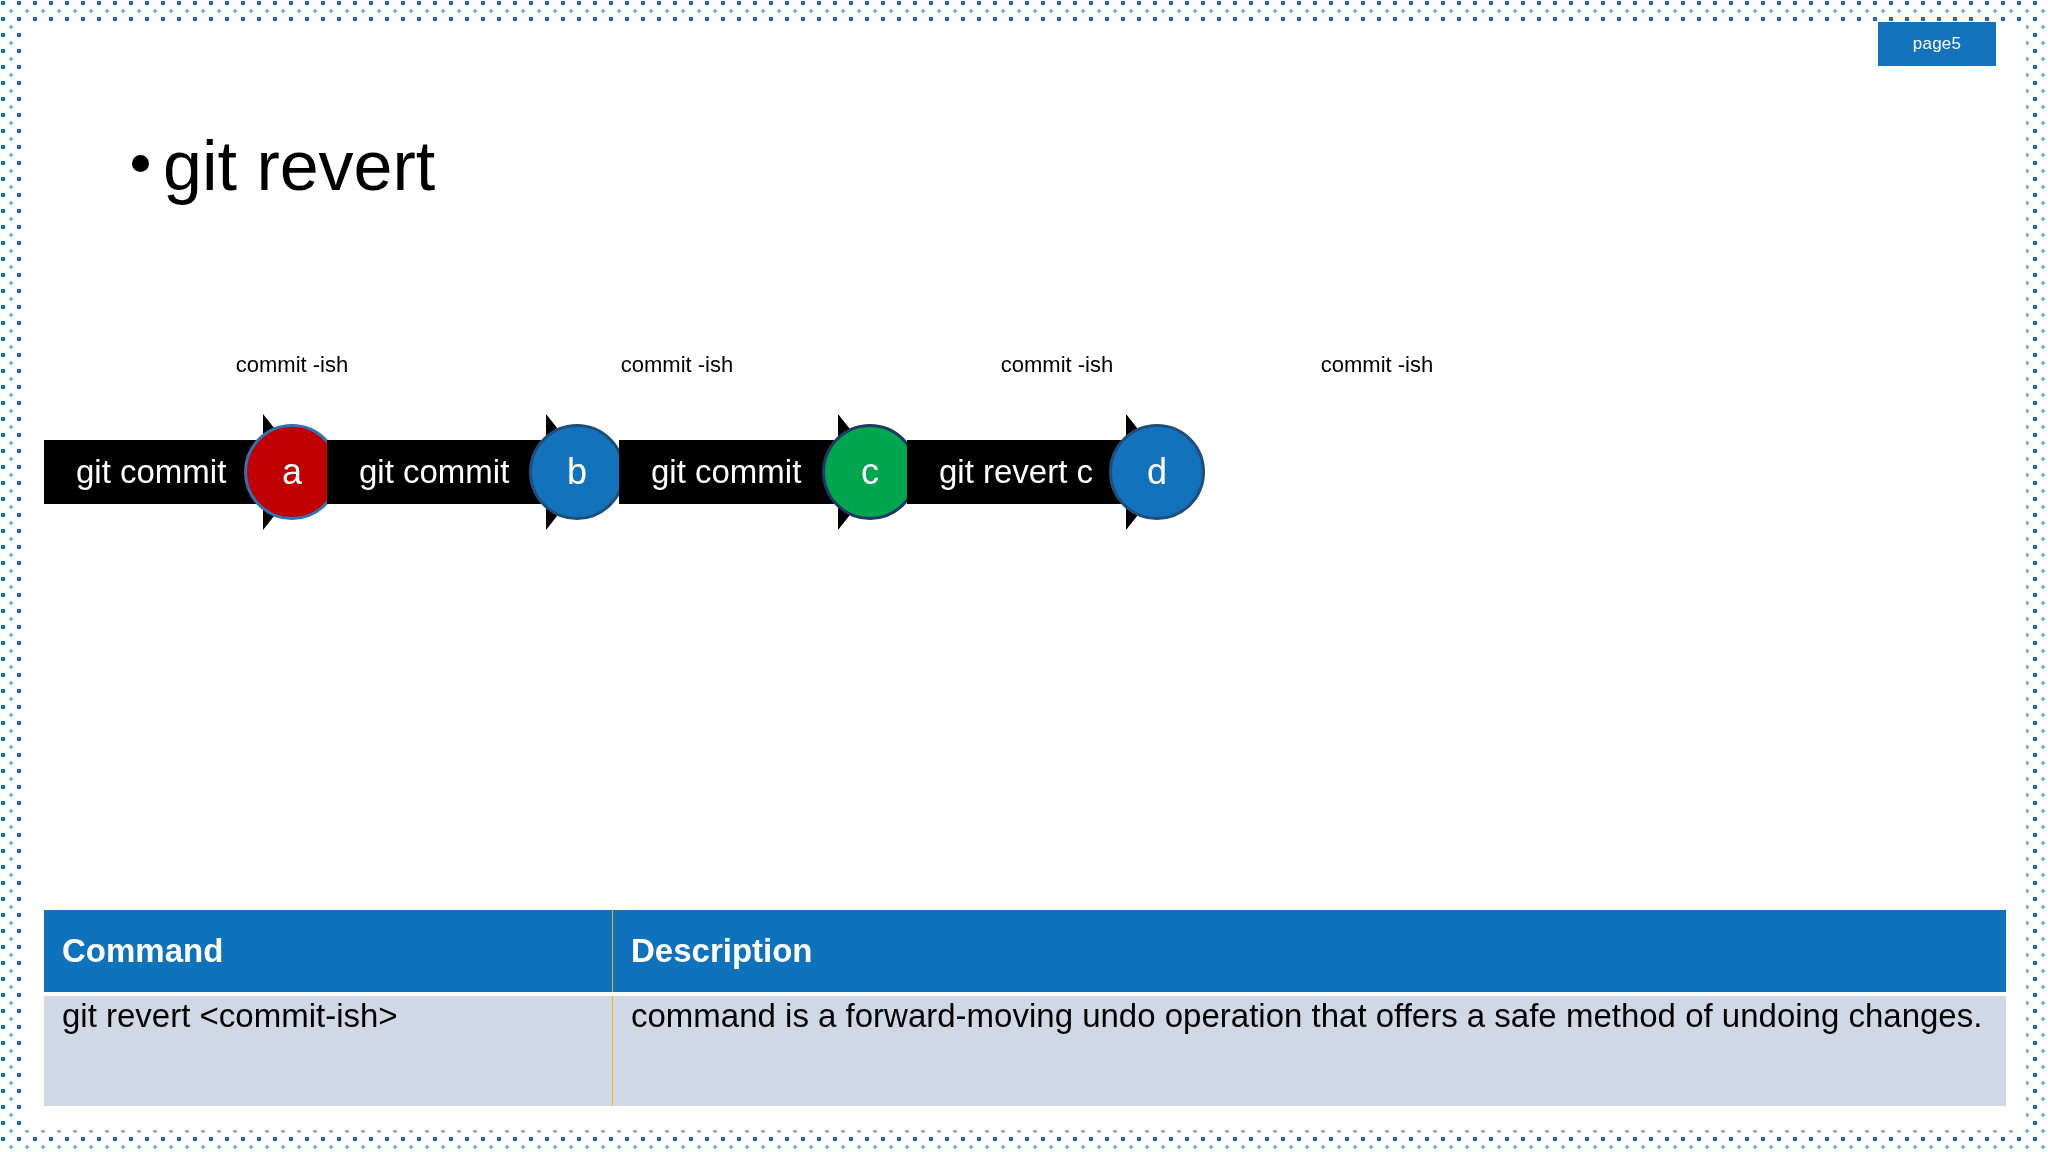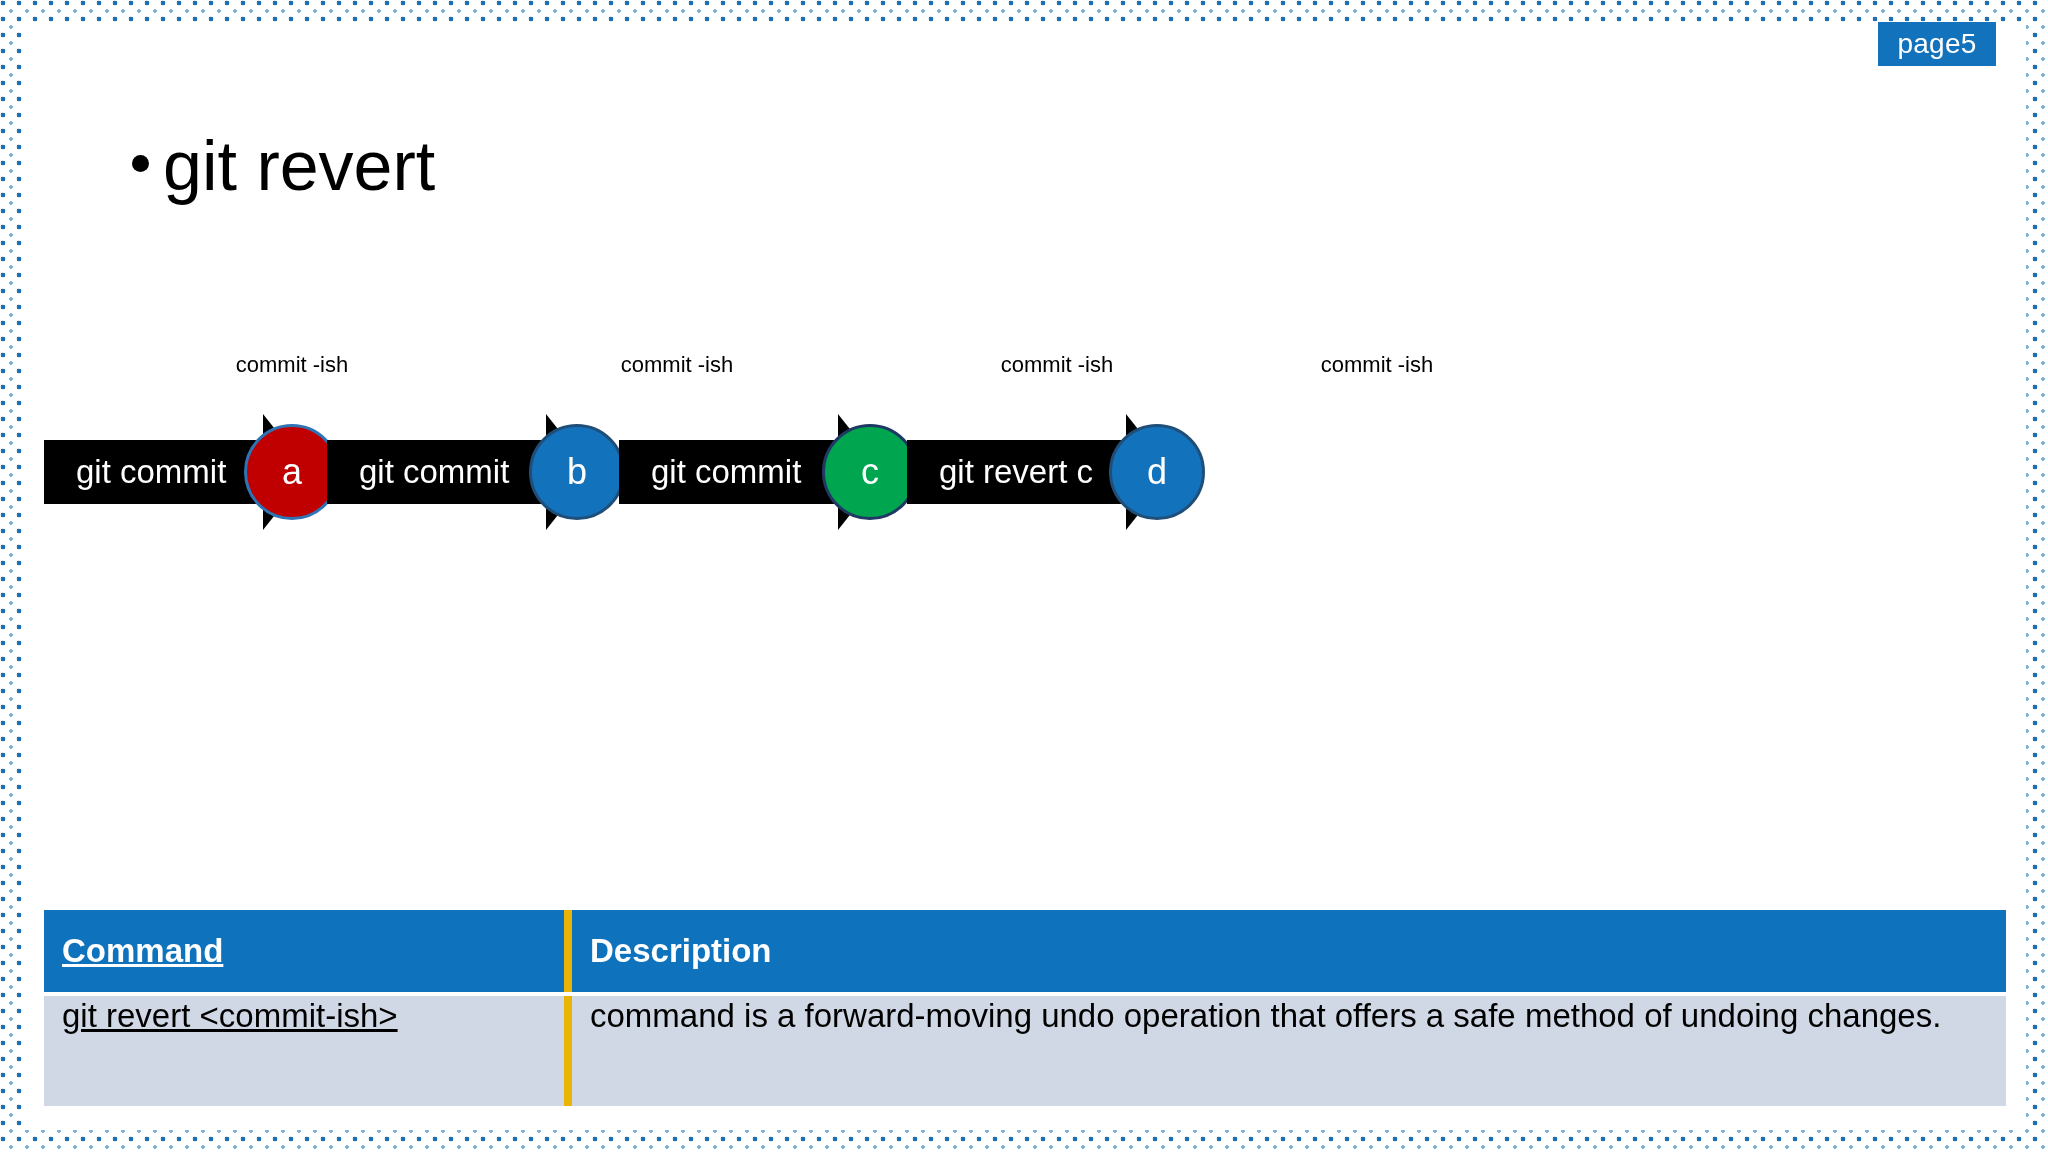--- a/index.html
+++ b/index.html
@@ -28,21 +28,21 @@
     overflow:hidden;
   }
   
   #page-badge{
     position:absolute;
     right:30px;top:0px;
     width:118px;height:44px;
     background:#1273BC;
     display:flex;align-items:center;justify-content:center;
     color:#ffffff;
-    font-size:28px;
+    font-size:17px;
     letter-spacing:.2px;
   }
   
   #slide-title{
     position:absolute;
     left:110px;top:90px;
     display:flex;align-items:center;
     gap:14px;
     color:#000000;
     font-size:70px;
@@ -126,22 +126,22 @@
   .tbl-body{background:#D1D8E5;margin-top:4px;}
   .tbl-body .tbl-cell{
     color:#000000;
     font-size:33px;
     min-height:110px;
     display:flex;align-items:flex-start;
     padding-top:0;
     line-height:1.22;
   }
   .tbl-cell{box-sizing:border-box;padding-left:18px;padding-right:18px;}
-  .col-command{width:520px;flex:0 0 520px;text-decoration:underline;}
-  .col-desc{flex:1 1 auto;border-left:8px solid #eab308;}
+  .col-command{width:520px;flex:0 0 520px;}
+  .col-desc{flex:1 1 auto;border-left:1px solid #eab308;margin-left:48px;}
 </style>
 </head>
 <body>
 
 <div id="slide-frame"></div>
 
 <div id="slide-canvas">
 
   <div id="page-badge">
     <span>page</span>

